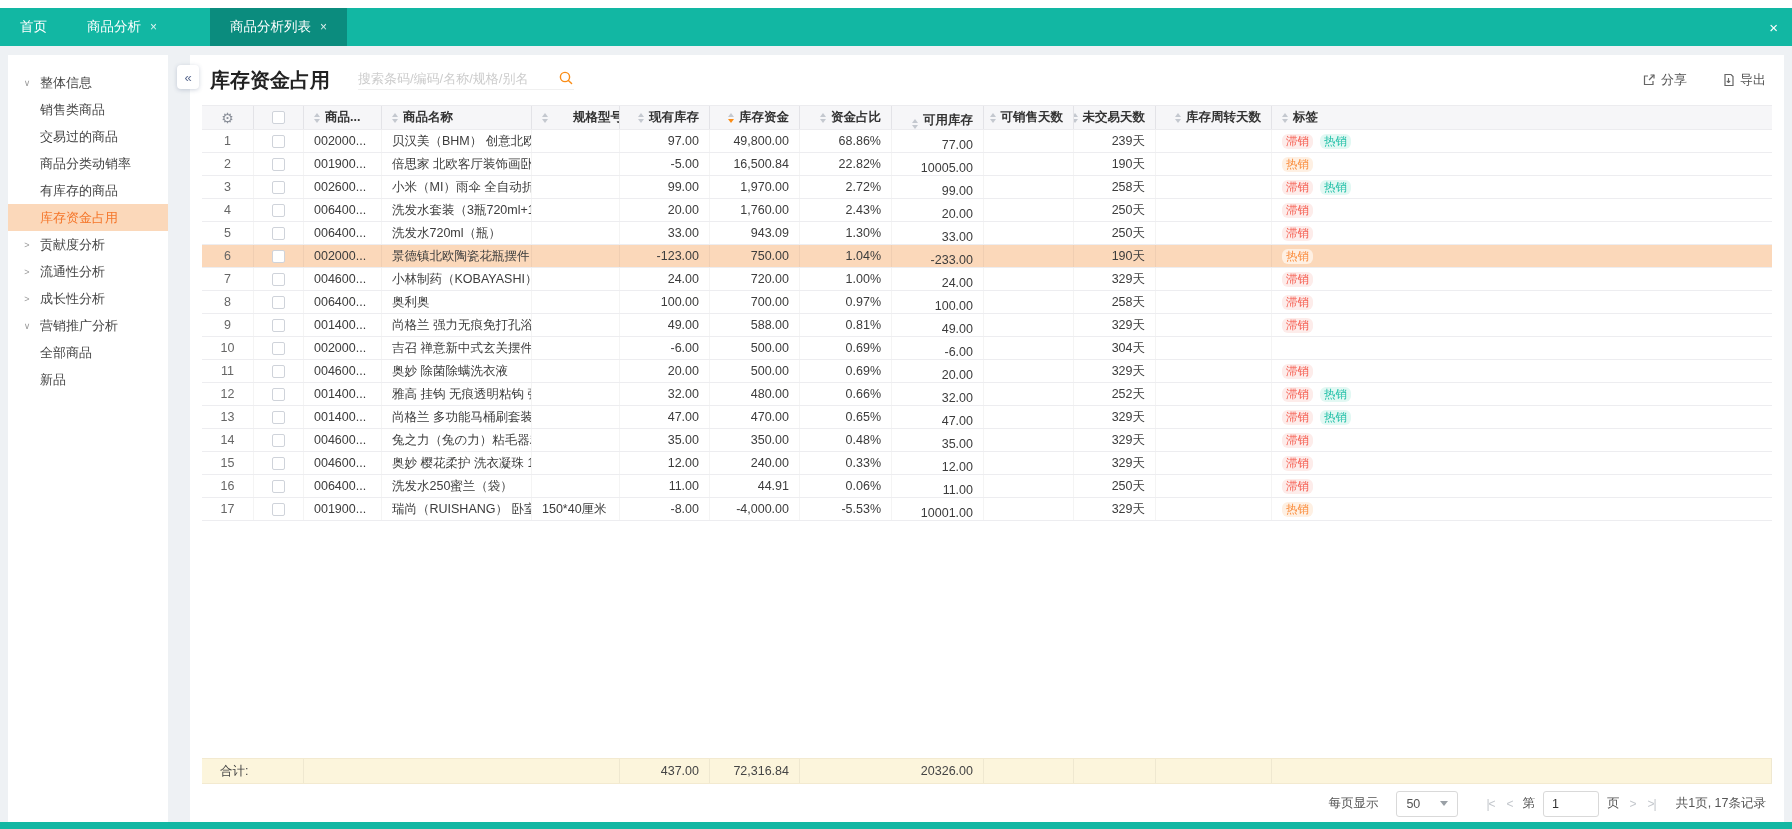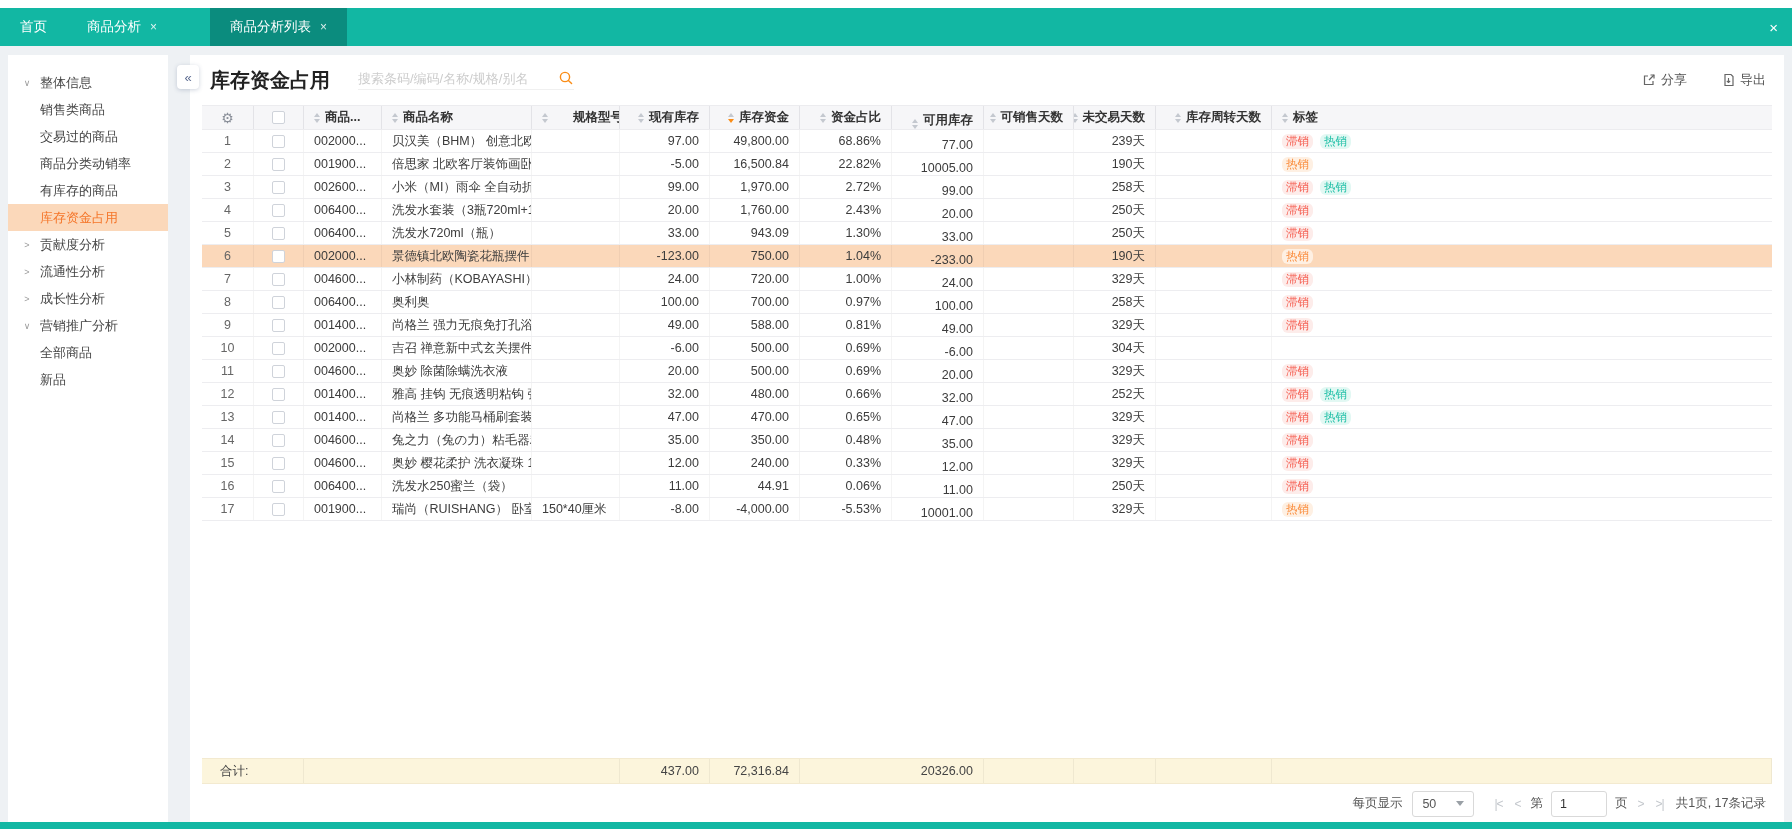--- a/index.html
+++ b/index.html
@@ -65,21 +65,21 @@
   .tag.orange { color:#fa8c3c; background:#fef0e3; }
 
   .spacer { flex:1; }
   .totals { height:26px; background:#fcf5dc; border:1px solid #f3ead0; border-width:1px 0; font-size:12.5px; color:#444; margin-bottom:5px;margin-top:16px; }
   .totals .cell { border-right:1px solid rgba(0,0,0,.05); }
   .t-label { width:102px; padding-left:18px; }
   .t-gap1 { width:316px; }
   .t-ra { width:184px; justify-content:flex-end; }
 
   
-  .pagination { height:33px; display:flex; align-items:center; justify-content:flex-end; gap:10px; padding:0 18px 4px 0; font-size:12.5px; color:#555; }
+  .pagination { height:33px; display:flex; align-items:center; justify-content:flex-end; gap:18px; padding:0 18px 4px 0; font-size:12.5px; color:#555; }
   .select { width:62px; height:26px; border:1px solid #d9d9d9; border-radius:3px; display:flex; align-items:center; justify-content:space-between; padding:0 9px; cursor:pointer; background:#fff; }
   .select .chev { width:0; height:0; border-left:4px solid transparent; border-right:4px solid transparent; border-top:5px solid #9aa0a6; }
   .pg-ico { color:#c3c7cc; font-size:12px; letter-spacing:-1px; cursor:pointer; padding:0 2px; }
   .page-input { width:56px; height:26px; border:1px solid #d9d9d9; border-radius:3px; text-align:left; padding:0 8px; font-size:12.5px; color:#333; outline:none; font-family:inherit; background:#fff; }
   .pg-group { display:flex; align-items:center; gap:8px; margin-left:8px; }
   .summary { color:#555; }
 
   .bottom-strip { height:7px; background:#12b7a3; }
 </style>
 </head>

